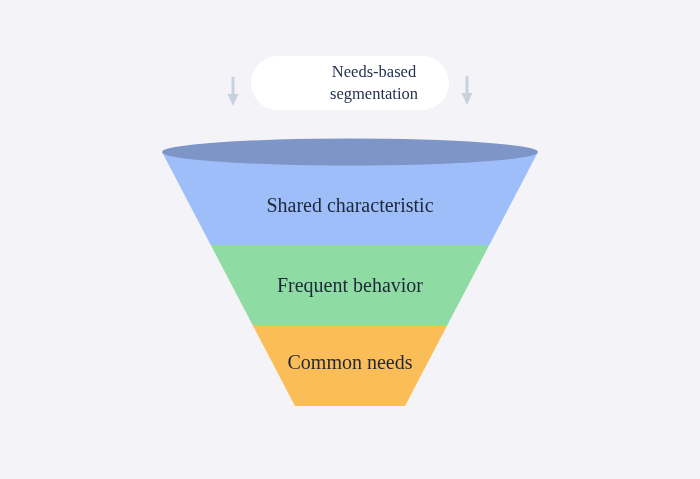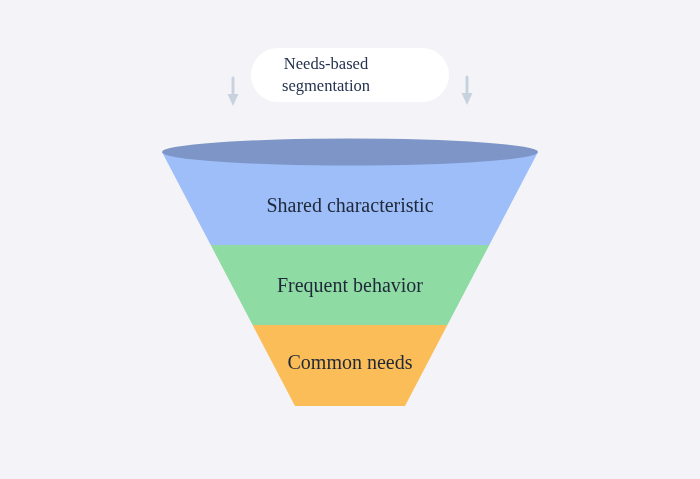--- a/index.html
+++ b/index.html
@@ -7,28 +7,28 @@
     position: relative;
     width: 700px;
     height: 479px;
     background: #f4f4f8;
     font-family: "Liberation Serif", serif;
     overflow: hidden;
   }
   .title-pill {
     position: absolute;
     left: 251px;
-    top: 48px;
+    top: 56px;
     width: 198px;
     height: 54px;
     background: #ffffff;
     border-radius: 27px;
     display: flex;
     align-items: center;
-    justify-content: flex-start;
+    justify-content: flex-end;
     font-family: Liberation Serif, serif;
   }
   .title-pill .title-text {
     display: block;
     width: 150px;
     text-align: center;
     font-size: 16.5px;
     line-height: 1.35;
     color: #24324e;
   }

